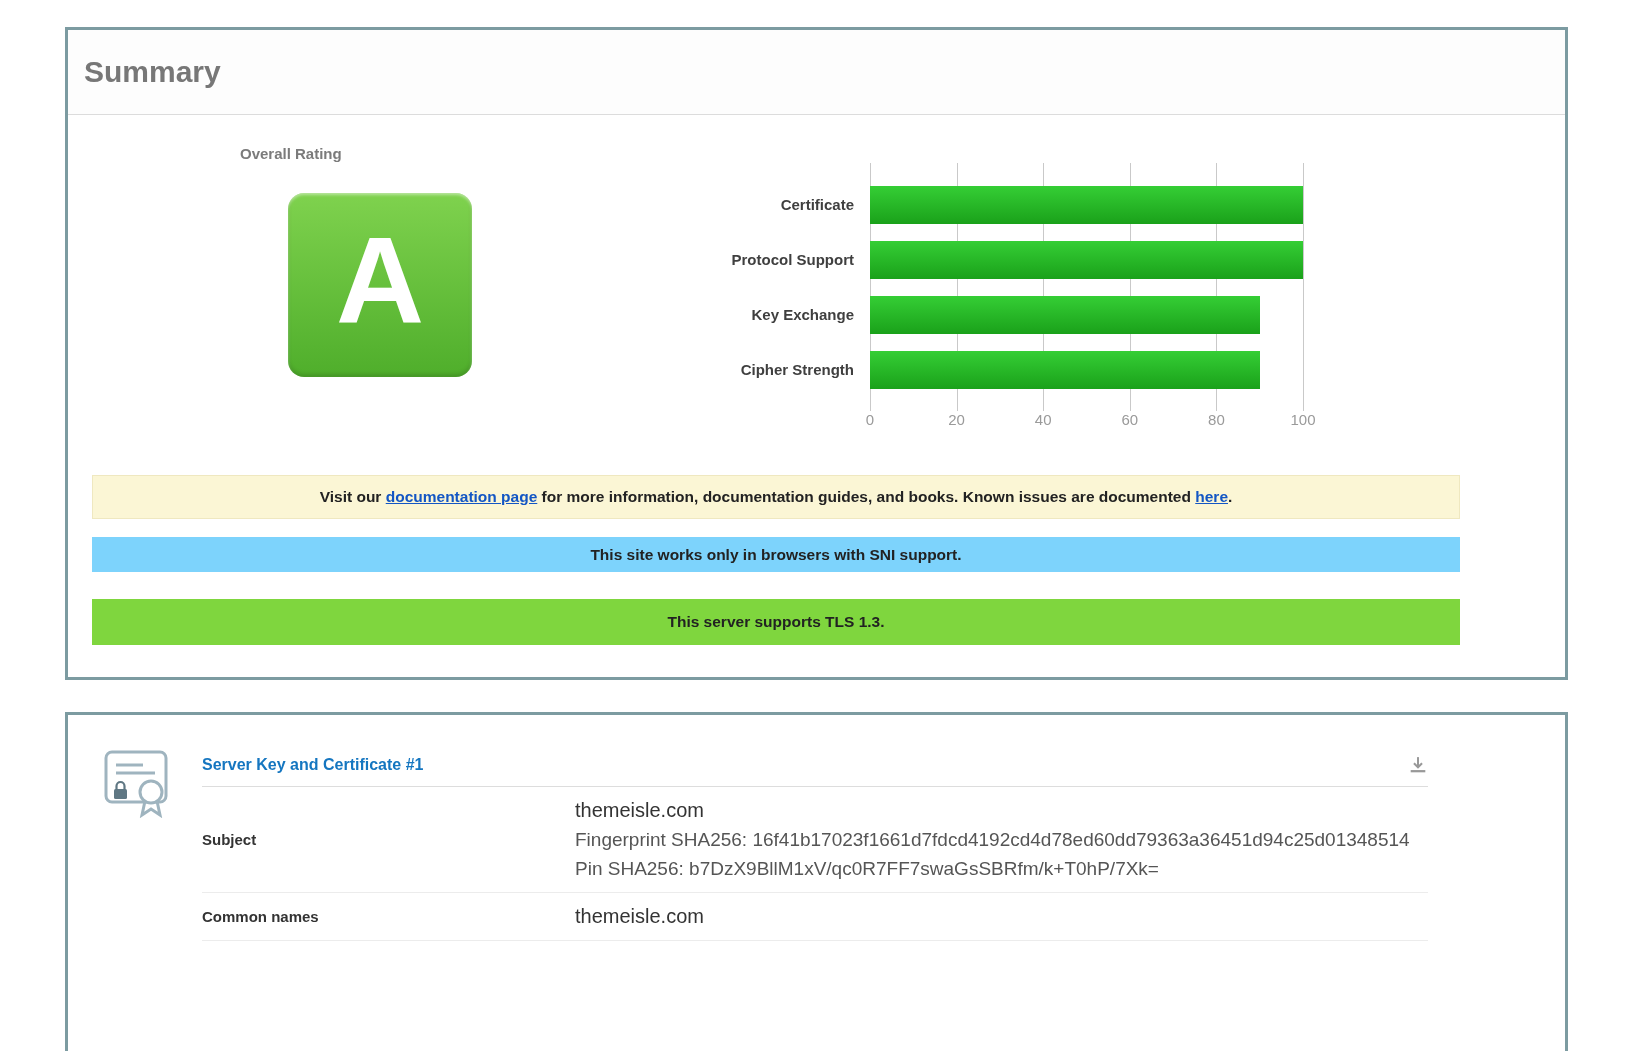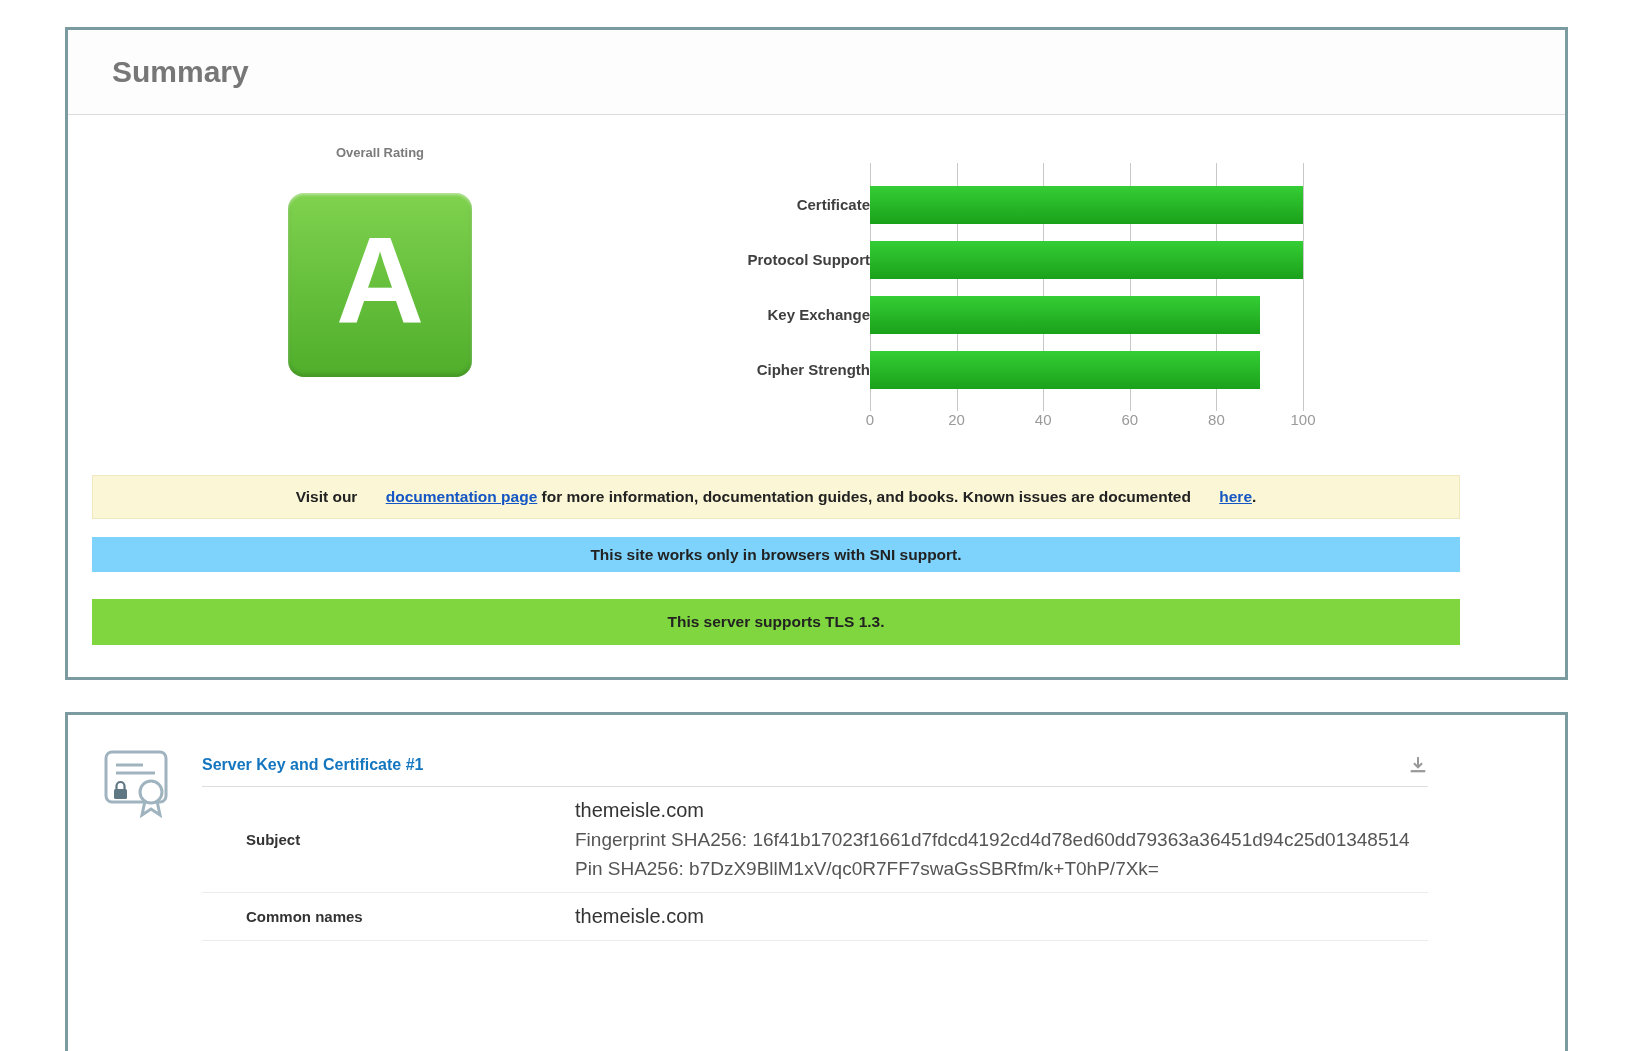--- a/index.html
+++ b/index.html
@@ -3,61 +3,61 @@
 <meta charset="utf-8">
 <style>
   * { box-sizing: border-box; margin: 0; padding: 0; }
   html, body { background: #fff; }
   body { font-family: "Liberation Sans", sans-serif; }
   .page { position: relative; width: 1633px; height: 1051px; background: #fff; overflow: hidden; }
 
   .panel { position: absolute; left: 65px; width: 1503px; border: 3px solid #7c9ba1; background: #fff; }
   .panel-summary { top: 27px; height: 653px; }
   .panel-cert { top: 712px; height: 430px; }
-  .panel-header { height: 85px; display: flex; align-items: center; padding: 0 44px; border-bottom: 1px solid #dcdcdc; background: #fdfdfd; }
+  .panel-header { height: 85px; display: flex; align-items: center; padding: 0 16px; border-bottom: 1px solid #dcdcdc; background: #fdfdfd; }
   .panel-title { font-size: 30px; font-weight: bold; color: #777; }
   .panel-body { position: relative; height: 562px; }
 
   
-  .rating-label { position: absolute; left: 172px; top: 30px; width: 280px; text-align: center; font-size: 13px; font-weight: bold; color: #7b7b7b; }
+  .rating-label { position: absolute; left: 172px; top: 30px; width: 280px; font-size: 15px; font-weight: bold; color: #7b7b7b; }
   .grade-badge { position: absolute; left: 220px; top: 78px; width: 184px; height: 184px; border-radius: 16px;
     background: linear-gradient(to bottom, #7fd24e, #4fae2b);
     box-shadow: inset 0 2px 3px rgba(255,255,255,.45), inset 0 -3px 4px rgba(0,0,0,.15);
     display: flex; align-items: center; justify-content: center; }
   .grade-letter { font-size: 122px; font-weight: bold; color: #fff; line-height: 1; padding-bottom: 8px; }
 
   
   .chart { position: absolute; left: 560px; top: 62px; width: 675px; }
   .chart-grid-overlay { position: absolute; left: 242px; top: -14px; width: 433px; height: 248px; z-index: 0; }
   .gridline { position: absolute; top: 0; bottom: 0; width: 1px; background: #c9c9c9; }
   .chart-row { display: flex; align-items: center; height: 55px; position: relative; z-index: 1; }
-  .chart-label { width: 242px; text-align: right; font-size: 15px; font-weight: bold; color: #3f3f3f; }
+  .chart-label { width: 242px; padding-right: 16px; text-align: right; font-size: 15px; font-weight: bold; color: #3f3f3f; }
   .chart-track { width: 433px; height: 38px; position: relative; }
   .chart-bar { height: 100%; background: linear-gradient(to bottom, #35ce35, #1aa11a); }
   .chart-axis { margin-left: 242px; width: 433px; position: relative; height: 20px; margin-top: 14px; }
   .tick { position: absolute; transform: translateX(-50%); font-size: 15px; color: #9a9a9a; }
 
   
   .notice { position: absolute; left: 24px; width: 1368px; display: flex; align-items: center; justify-content: center;
     font-size: 15.5px; font-weight: bold; color: #222; text-align: center; }
-  .notice a { color: #1356c4; text-decoration: underline; cursor: pointer; margin-left: 24px; }
+  .notice a { color: #1356c4; text-decoration: underline; cursor: pointer; }
   .notice-yellow { top: 360px; height: 44px; background: #fbf6d5; border: 1px solid #efe8c0; }
   .notice-blue   { top: 422px; height: 35px; background: #7dd3fc; }
   .notice-green  { top: 484px; height: 46px; background: #7fd63e; text-align: center; }
 
   
   .cert-body { display: flex; padding: 33px 137px 0 35px; }
   .cert-icon { width: 72px; flex: none; margin-right: 27px; margin-top: 0; }
   .cert-content { flex: 1; }
   .cert-head-row { display: flex; align-items: center; justify-content: space-between; height: 34px; }
   .cert-heading { font-size: 16px; font-weight: bold; color: #1576c0; cursor: pointer; }
   .download-btn { width: 20px; height: 20px; cursor: pointer; display: flex; align-items: center; justify-content: center; }
   .cert-rule { border: none; border-top: 1px solid #ddd; margin: 4px 0 0 0; }
   .cert-row { display: grid; grid-template-columns: 373px 1fr; align-items: center; padding: 9px 0; border-bottom: 1px solid #ececec; }
-  .cert-label { font-size: 15px; font-weight: bold; color: #333; margin-left: 44px; }
+  .cert-label { font-size: 15px; font-weight: bold; color: #333; }
   .cert-values .line { line-height: 29px; white-space: nowrap; }
   .line-main { font-size: 20px; color: #333; }
   .line-sub { font-size: 19px; color: #555; }
 </style>
 </head>
 <body>
 
 <div class="page">
 
   <section class="panel panel-summary">

